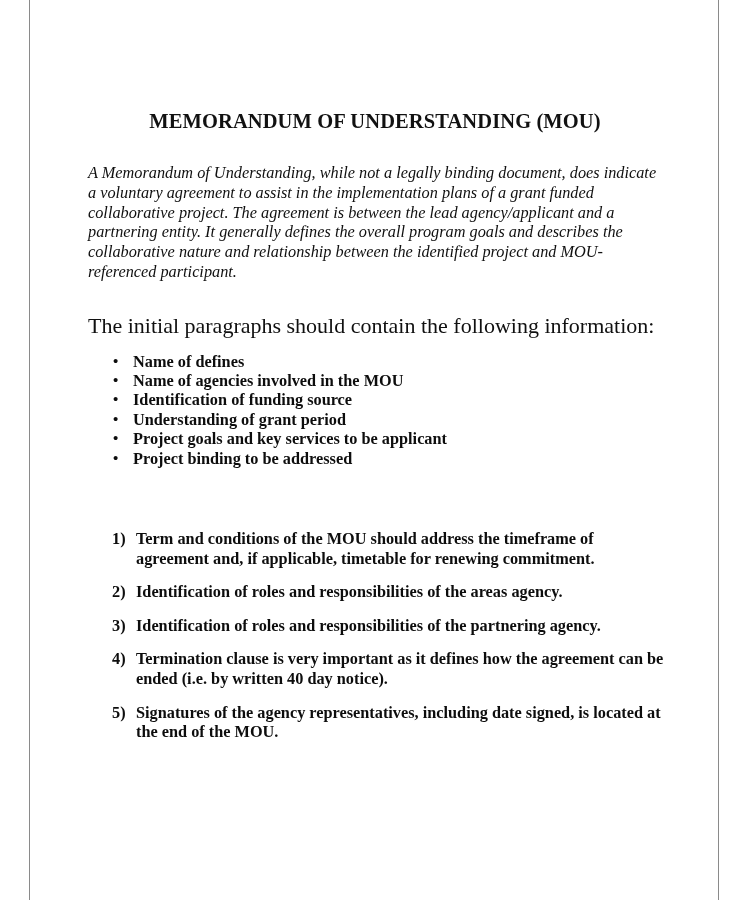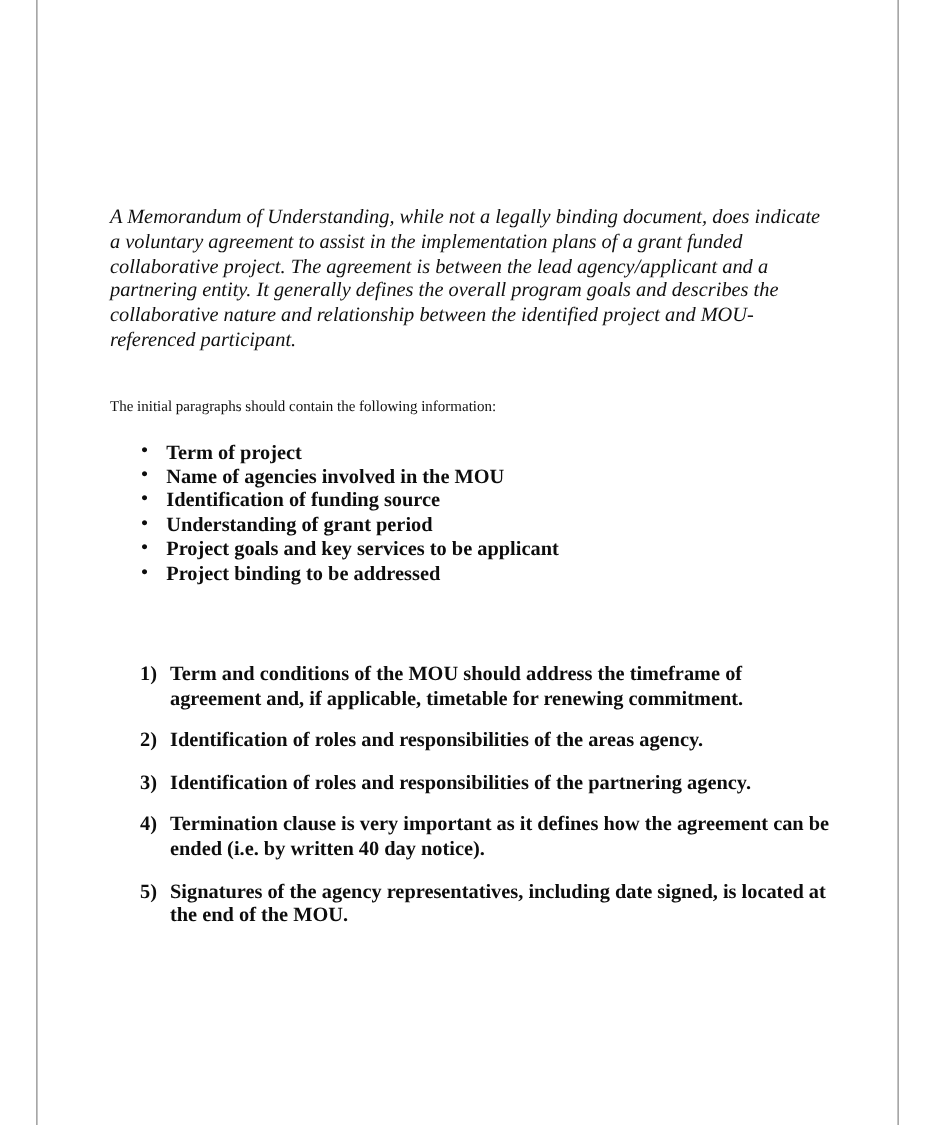--- a/index.html
+++ b/index.html
@@ -58,21 +58,21 @@
     margin: 0;
     font-size: 16.3px;
     line-height: 19.8px;
     text-align: left;
     color: #101010;
     font-style: italic;
   }
 
   .lead-in {
     margin: 0;
-    font-size: 12px;
+    font-size: 22px;
     line-height: 19.8px;
     color: #101010;
   }
 
   .spacer-lg { height: 34px; }
   .spacer-md { height: 27px; }
   .spacer-sm { height: 16px; }
 
   ul.bullet-list {
     list-style: none;
@@ -122,35 +122,36 @@
   .item-text { display: block; }
 </style>
 </head>
 <body>
 
 <div class="page">
 
   <div class="scan-rule left"></div>
   <div class="scan-rule right"></div>
 
+  <h1 class="doc-title">MEMORANDUM OF UNDERSTANDING (MOU)</h1>
 
   <div class="content">
 
     <p class="body-para">A Memorandum of Understanding, while not a legally binding document, does indicate a voluntary agreement to assist in the implementation plans of a grant funded collaborative project.  The agreement is between the lead agency/applicant and a partnering entity.  It generally defines the overall program goals and describes the collaborative nature and relationship between the identified project and MOU-referenced participant.</p>
 
     <div class="spacer-lg"></div>
 
     <p class="lead-in">The initial paragraphs should contain the following information:</p>
 
     <div class="spacer-sm"></div>
 
     <ul class="bullet-list">
       <li>
         <span class="bullet-mark">•</span>
-        <span class="item-text">Term of project</span>
+        <span class="item-text">Name of defines</span>
       </li>
       <li>
         <span class="bullet-mark">•</span>
         <span class="item-text">Name of agencies involved in the MOU</span>
       </li>
       <li>
         <span class="bullet-mark">•</span>
         <span class="item-text">Identification of funding source</span>
       </li>
       <li>

